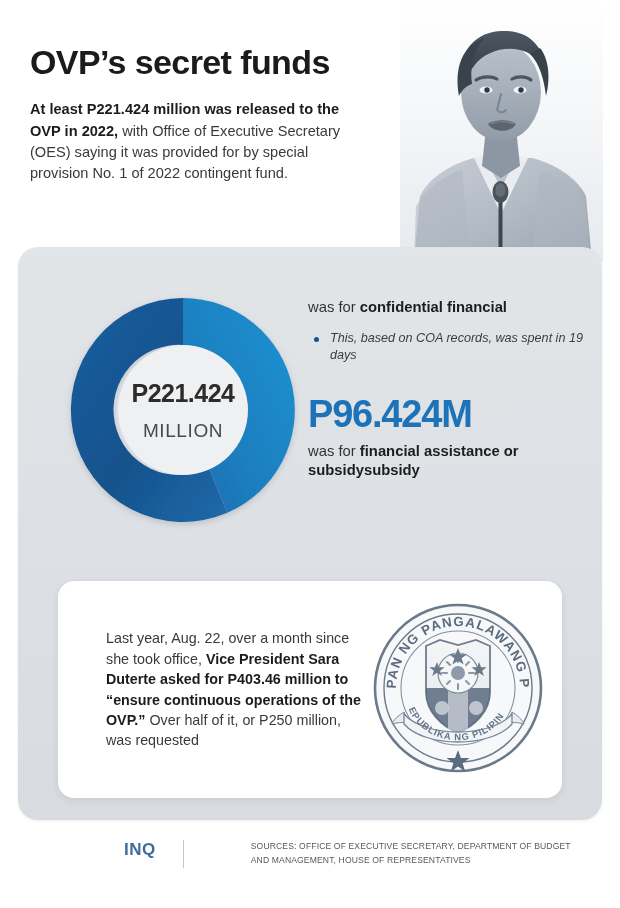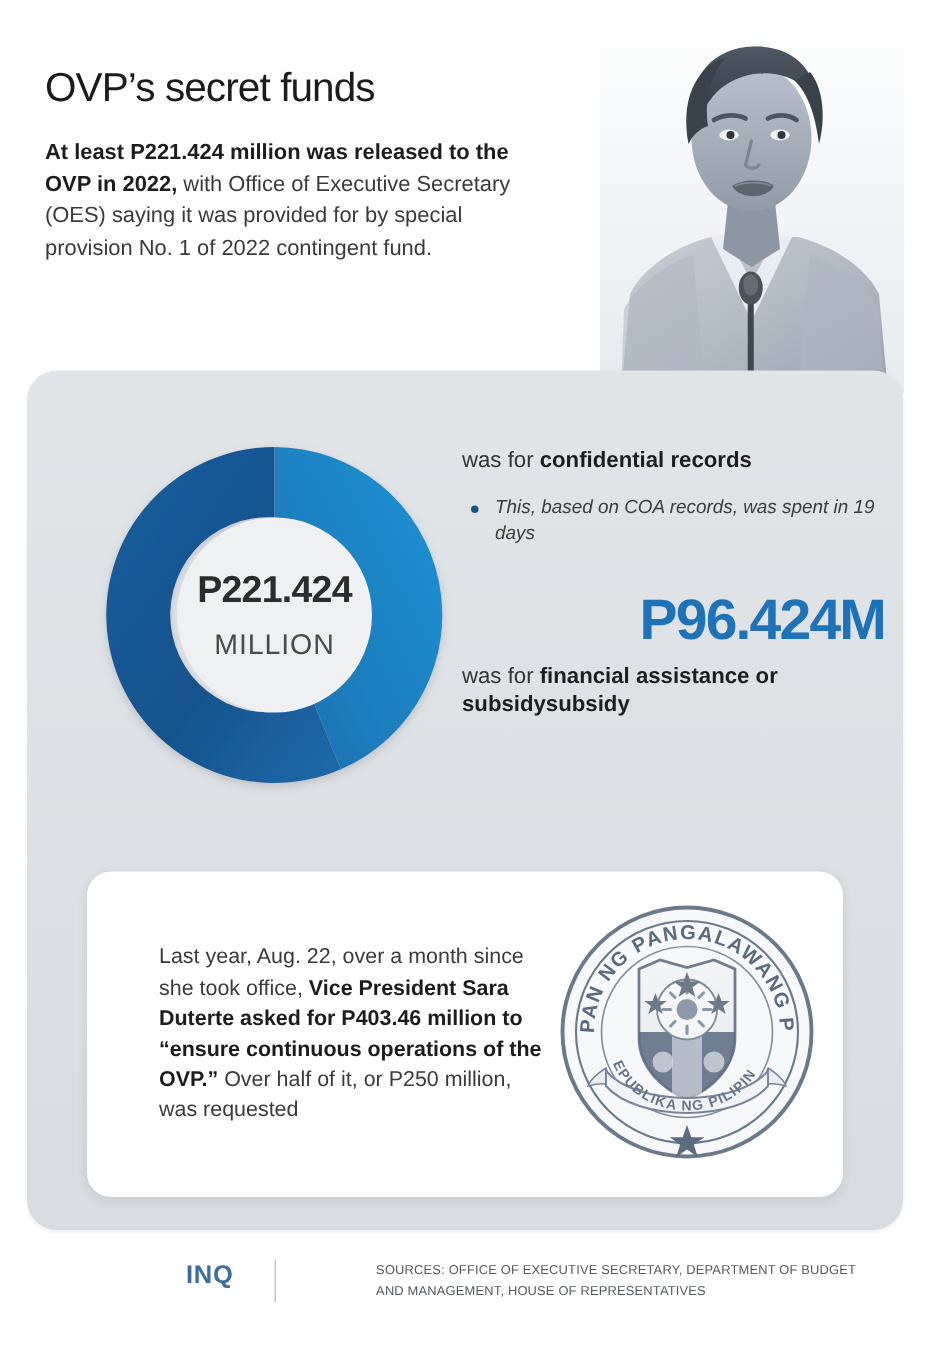--- a/index.html
+++ b/index.html
@@ -20,22 +20,22 @@
 
   
   .header {
     position: absolute;
     left: 30px;
     top: 44px;
     width: 330px;
     z-index: 5;
   }
   .headline {
-    font-size: 27px;
-    font-weight: 400;
+    font-size: 34px;
+    font-weight: 700;
     letter-spacing: -0.6px;
     color: #1b1b1b;
     margin: 0 0 18px 0;
     line-height: 1.1;
   }
   .deck {
     font-size: 14.6px;
     line-height: 1.46;
     color: #3a3a3a;
     margin: 0;
@@ -108,21 +108,21 @@
     width: 282px;
   }
   .big-figure {
     font-size: 38px;
     font-weight: 700;
     letter-spacing: -1.2px;
     line-height: 1;
     margin: 0;
   }
   .fig-dark { color: #17548c; }
-  .fig-light { color: #1e72b8; text-align: right; }
+  .fig-light { color: #1e72b8; }
   .stat-sub {
     font-size: 14.8px;
     line-height: 1.34;
     color: #333;
     margin: 9px 0 0 0;
   }
   .stat-sub b { font-weight: 700; color: #1d1d1d; }
 
   .bullet-row {
     display: flex;
@@ -304,21 +304,21 @@
     </svg>
     <div class="donut-center">
       <div class="donut-value">P221.424</div>
       <div class="donut-unit">MILLION</div>
     </div>
   </div>
 
   <div class="stats">
 
     <div>
-      <p class="stat-sub"><span>was for </span><b>confidential records</b></p>
+      <p class="stat-sub"><span>was for </span><b>confidential financial</b></p>
       <div class="bullet-row">
         <span class="bullet-dot"></span>
         <span class="bullet-text">This, based on COA records, was spent in 19 days</span>
       </div>
     </div>
 
     <div class="stat-gap"></div>
 
     <div>
       <p class="big-figure fig-light">P96.424M</p>

